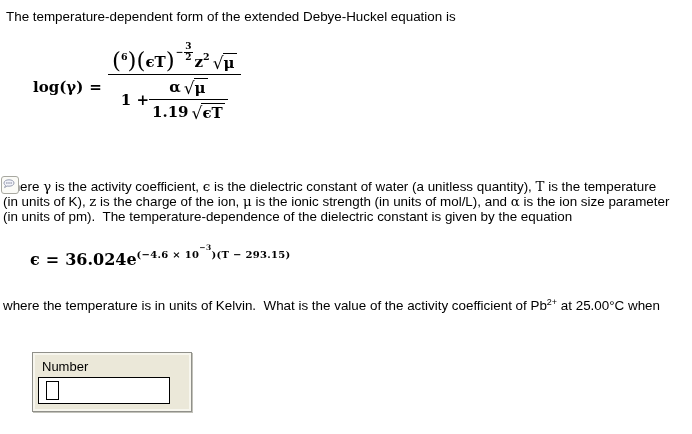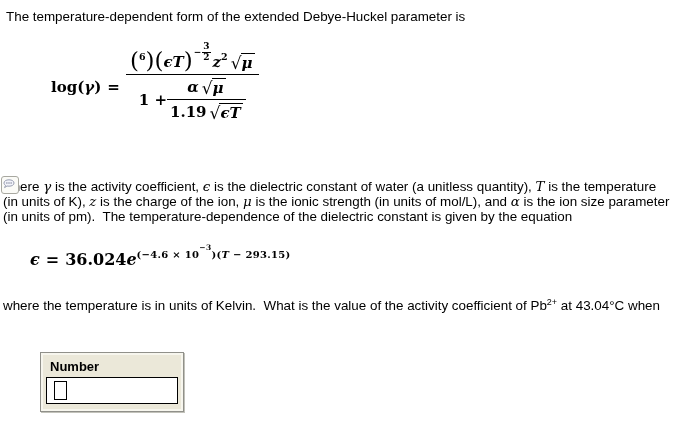--- a/index.html
+++ b/index.html
@@ -4,30 +4,30 @@
 <style>
   html,body{margin:0;padding:0;}
   body{
     width:692px;height:434px;position:relative;background:#ffffff;color:#000;
     font-family:"Liberation Sans", sans-serif;overflow:hidden;
   }
   .text{font-size:13.4px;line-height:15px;white-space:pre-wrap;}
   #intro{position:absolute;left:6px;top:9px;}
   #para1{position:absolute;left:3px;top:179px;width:688px;}
   #para2{position:absolute;left:3px;top:298px;width:688px;}
-  .var{font-family:"DejaVu Serif","Liberation Serif",serif;font-style:italic;}
+  .var{font-family:"DejaVu Serif","Liberation Serif",serif;}
   sup{font-size:9px;line-height:0;}
 
   
   .eq{
     font-family:"DejaVu Serif","Liberation Serif",serif;font-weight:bold;
     font-size:15px;color:#000;
   }
   #eq-main{position:absolute;left:33px;top:52px;display:flex;align-items:center;}
-  .lhs{display:inline-flex;align-items:flex-start;margin-left:18px;}
+  .lhs{display:inline-flex;align-items:flex-start;}
   .eqsign{margin:0 6px;}
   .frac{display:inline-flex;flex-direction:column;align-items:center;}
   .fnum,.fden{display:inline-flex;align-items:center;padding:0 4px;}
   .fnum{margin-bottom:2px;}
   .fden{margin-top:2px;}
   .fbar{align-self:stretch;height:0;border-top:1.5px solid #000;}
   .bigp{font-size:23px;font-weight:500;line-height:0.85;position:relative;top:-1px;}
   .eq sup{font-size:9.5px;position:relative;top:-5px;}
   .supfrac{display:inline-flex;align-items:center;font-size:9px;position:relative;top:-10px;margin:0 2px 0 1px;font-weight:bold;}
   .mfrac{display:inline-flex;flex-direction:column;align-items:center;line-height:1.05;margin-left:1px;}
@@ -37,37 +37,36 @@
   .inner .fnum,.inner .fden{padding:0 3px;}
   #eq-eps{position:absolute;left:30px;top:250px;font-size:16px;}
   .esup{font-size:10px;position:relative;top:-7px;letter-spacing:0.3px;margin-top:28px;}
   .esup sup{font-size:7.5px;top:-4px;}
 
   
   #comment-icon{position:absolute;left:1px;top:176px;width:18px;height:18px;cursor:pointer;}
 
   
   #answer-panel{
-    position:absolute;left:40px;top:352px;width:144px;height:60px;box-sizing:border-box;
+    position:absolute;left:32px;top:352px;width:160px;height:60px;box-sizing:border-box;
     background:var(--panel_bg,#ebe8d9);
     border:1px solid var(--panel_border,#90908a);
     box-shadow: inset 0 0 0 2px #f7f6ee, 1px 1px 0 #c2c2ba;
-    font-weight: bold;
   }
   .panel-label{position:absolute;left:9px;top:6px;font-size:13px;}
   .answer-input{
     position:absolute;left:5px;top:24px;width:132px;height:27px;box-sizing:border-box;
     background:#ffffff;border:1.5px solid var(--input_border,#000000);
   }
   .cursor-box{position:absolute;left:7px;top:3px;width:11px;height:17px;border:1px solid #000;}
 </style>
 </head>
 <body>
 
-<div id="intro" class="text">The temperature-dependent form of the extended Debye-Huckel parameter is</div>
+<div id="intro" class="text">The temperature-dependent form of the extended Debye-Huckel equation is</div>
 
 <div id="eq-main" class="eq">
   <span class="lhs">
       <span>log(</span>
       <span class="var">γ</span>
       <span>)</span>
       <span class="eqsign">=</span>
     </span>
   <span class="frac">
     <span class="fnum">
@@ -116,20 +115,20 @@
   <path d="M3 7 C3 5.1 5 3.8 8 3.8 C11 3.8 13 5.1 13 7 C13 8.9 11 10.2 8 10.2 C7.3 10.2 6.6 10.1 6 10 L3.6 11.6 L4.5 9.4 C3.6 8.8 3 8 3 7 Z" fill="#f2f3fa" stroke="#8d93a8" stroke-width="0.9"></path>
   <circle cx="5.9" cy="7" r="0.75" fill="#7d8498"></circle>
   <circle cx="8" cy="7" r="0.75" fill="#7d8498"></circle>
   <circle cx="10.1" cy="7" r="0.75" fill="#7d8498"></circle>
 </svg>
 
 <div id="eq-eps" class="eq">
   <span class="var">ϵ</span><span class="eqsign">=</span><span>36.024</span><span class="var">e</span><span class="esup"><span>(−4.6 × 10</span><sup>−3</sup><span>)(</span><span class="var">T</span><span> − 293.15)</span></span>
 </div>
 
-<div id="para2" class="text"><span>where the temperature is in units of Kelvin.  What is the value of the activity coefficient of Pb</span><sup>2+</sup><span> at 43.04°C when</span><br></div>
+<div id="para2" class="text"><span>where the temperature is in units of Kelvin.  What is the value of the activity coefficient of Pb</span><sup>2+</sup><span> at 25.00°C when</span><br></div>
 
 <div id="answer-panel">
   <div class="panel-label">Number</div>
   <div class="answer-input">
     <div class="cursor-box"></div>
   </div>
 </div>
 
 </body></html>

